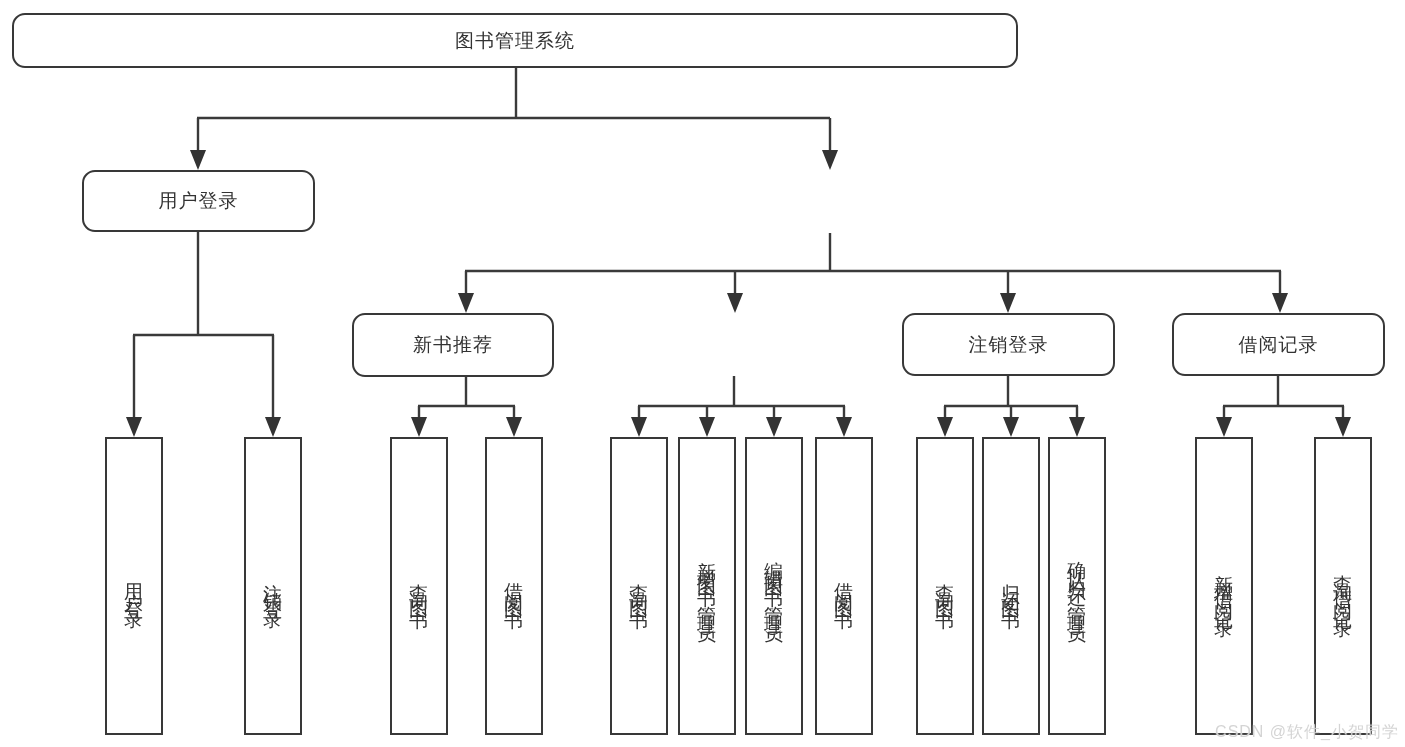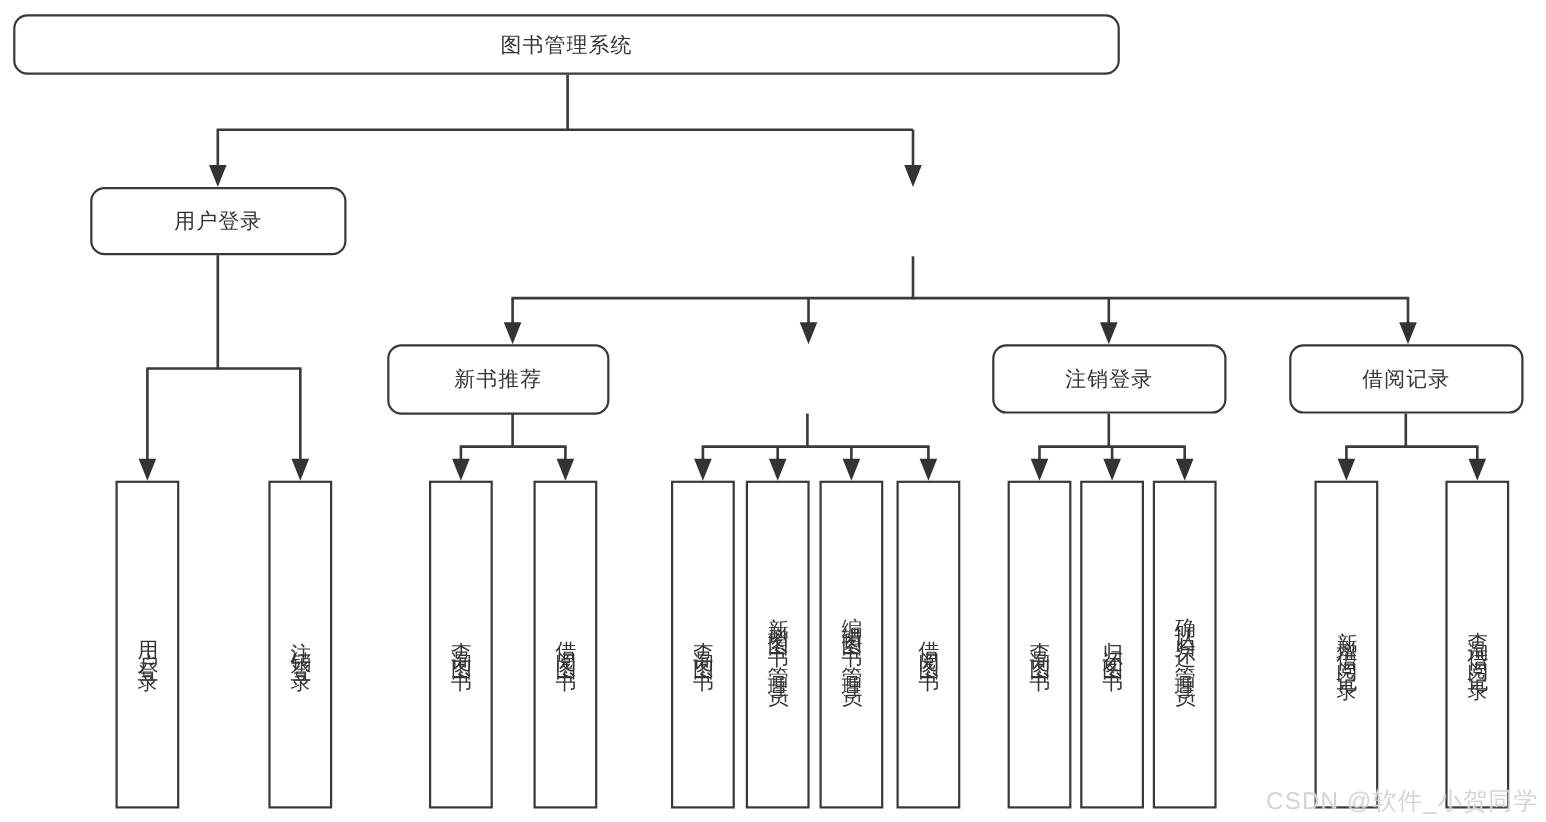--- a/index.html
+++ b/index.html
@@ -19,21 +19,21 @@
   .node.v span{
     writing-mode:vertical-rl;
     letter-spacing:9px;
     line-height:1;
     font-size:19px;
     color:#333333;
   }
   .watermark{
     position:absolute;right:6px;bottom:4px;z-index:5;
     color:rgba(210,210,210,0.95);
-    font-size:22px;letter-spacing:1px;
+    font-size:16px;letter-spacing:1px;
     text-shadow:0 0 2px rgba(255,255,255,0.8);
     pointer-events:none;
   }
 </style>
 </head>
 <body>
 
 <div class="stage">
 
   <svg class="connectors" width="1405" height="747" aria-hidden="true">

